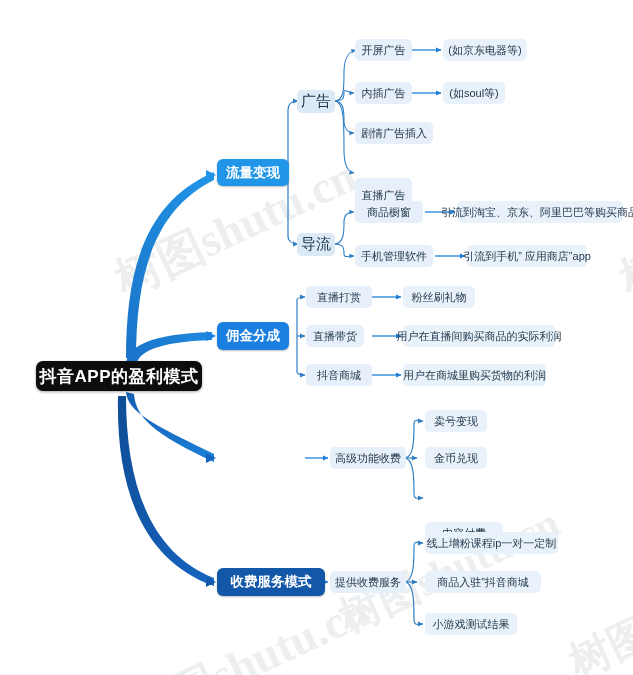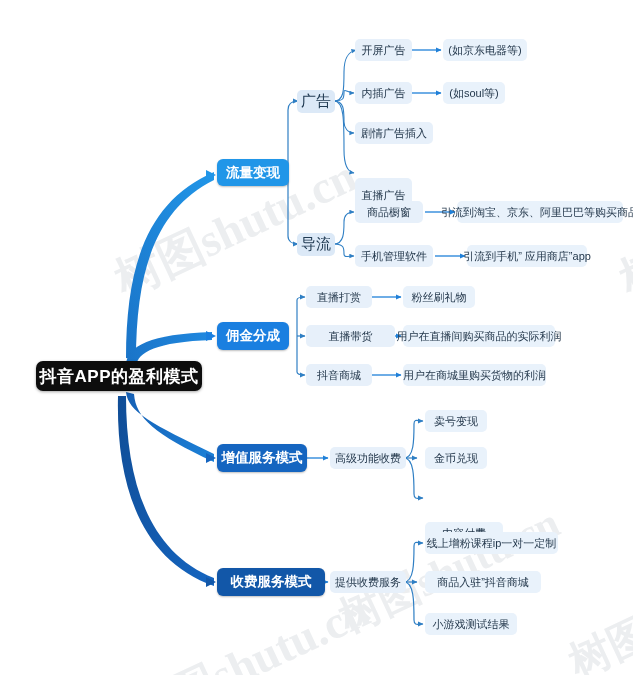--- a/index.html
+++ b/index.html
@@ -194,23 +194,20 @@
   <div class="node node-root" style="left:36px; top:361px; width:166px; height:30px;">
     <span>抖音APP的盈利模式</span>
   </div>
 
   <div class="node node-l1" style="left:217px; top:322px; width:72px; height:28px; background:#1a7fe0;">
     <span>佣金分成</span>
   </div>
   <div class="node node-l1" style="left:217px; top:159px; width:72px; height:27px; background:#2196e8;">
     <span>流量变现</span>
   </div>
-  <div class="node node-l1" style="left:217px; top:444px; width:90px; height:28px; background:#1565c0;">
-    <span>增值服务模式</span>
-  </div>
   <div class="node node-l1" style="left:217px; top:568px; width:108px; height:28px; background:#1257a8;">
     <span>收费服务模式</span>
   </div>
 
   <div class="node node-l2" style="left:297px; top:90px; width:38px; height:23px;">
     <span>广告</span>
   </div>
   <div class="node node-l2" style="left:297px; top:233px; width:38px; height:23px;">
     <span>导流</span>
   </div>
@@ -244,21 +241,21 @@
   <div class="node node-l4" style="left:457px; top:201px; width:166px; height:22px;">
     <span>引流到淘宝、京东、阿里巴巴等购买商品</span>
   </div>
   <div class="node node-l4" style="left:467px; top:245px; width:120px; height:22px;">
     <span>引流到手机” 应用商店”app</span>
   </div>
 
   <div class="node node-l3" style="left:306px; top:286px; width:66px; height:22px;">
     <span>直播打赏</span>
   </div>
-  <div class="node node-l3" style="left:306px; top:325px; width:89px; height:22px;">
+  <div class="node node-l3" style="left:306px; top:325px; width:58px; height:22px;">
     <span>直播带货</span>
   </div>
   <div class="node node-l3" style="left:306px; top:364px; width:66px; height:22px;">
     <span>抖音商城</span>
   </div>
 
   <div class="node node-l4" style="left:403px; top:286px; width:72px; height:22px;">
     <span>粉丝刷礼物</span>
   </div>
   <div class="node node-l4" style="left:403px; top:325px; width:152px; height:22px;">

